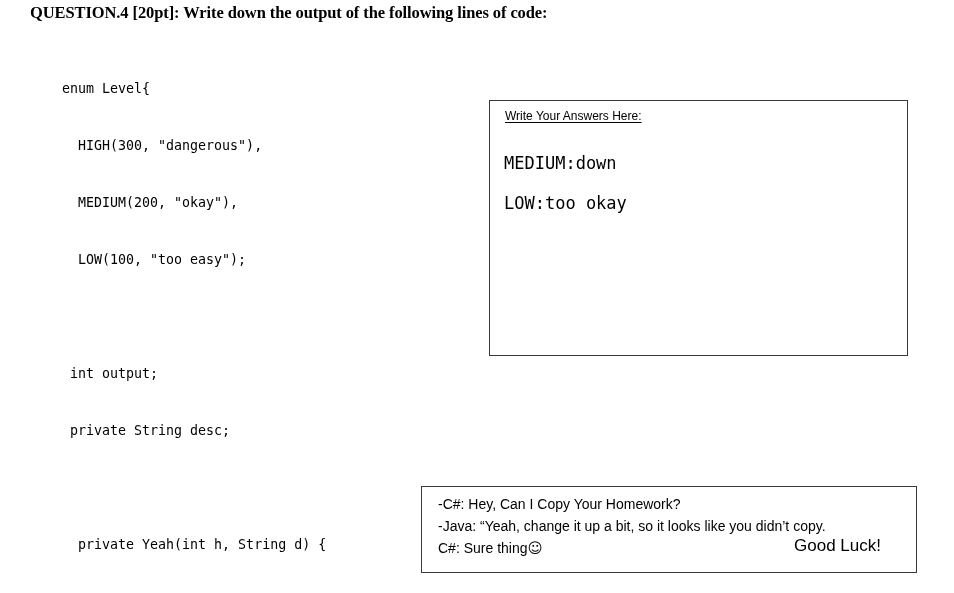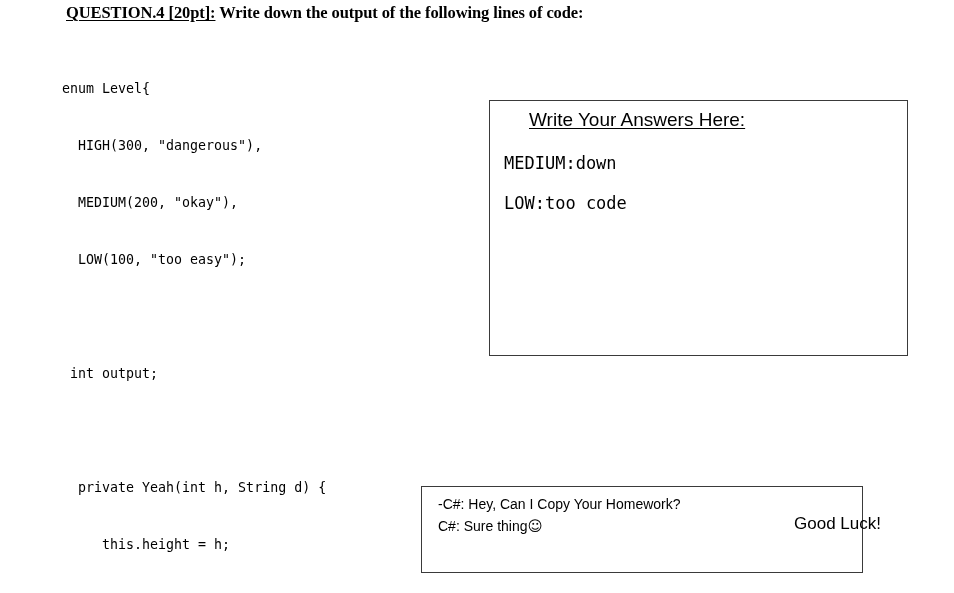--- a/index.html
+++ b/index.html
@@ -21,23 +21,21 @@
     position: absolute;
     left: 30px;
     top: 3px;
     font-family: "Liberation Serif", serif;
     font-size: 16.5px;
     font-weight: bold;
     white-space: nowrap;
     letter-spacing: -0.1px;
   }
   #question-heading .q-label {
-    text-decoration: underline;
     text-underline-offset: 2px;
-    margin-left: 36px;
   }
 
   
   #code-listing {
     position: absolute;
     left: 62px;
     top: 41px;
     font-family: "DejaVu Sans Mono", "Liberation Mono", monospace;
     font-size: 13.3px;
     line-height: 19px;
@@ -58,45 +56,44 @@
     height: 256px;
     border: 1.6px solid #3a3a3a;
     box-sizing: border-box;
     background: #ffffff;
   }
   #answers-title {
     position: absolute;
     left: 15px;
     top: 8px;
     font-family: "Liberation Sans", sans-serif;
-    font-size: 19px;
+    font-size: 12px;
     text-decoration: underline;
     text-underline-offset: 2px;
     white-space: nowrap;
-    margin-left: 24px;
   }
   #answers-list {
     position: absolute;
     left: 14px;
     top: 42px;
     right: 8px;
   }
   #answers-list .answer-line {
     font-family: "DejaVu Sans Mono", "Liberation Mono", monospace;
     font-size: 17px;
     line-height: 40px;
     white-space: pre;
   }
 
   
   #joke-box {
     position: absolute;
     left: 421px;
     top: 486px;
-    width: 442px;
+    width: 496px;
     height: 87px;
     border: 1.6px solid #3a3a3a;
     box-sizing: border-box;
     background: #ffffff;
   }
   #joke-lines {
     position: absolute;
     left: 16px;
     top: 6px;
     right: 8px;
@@ -130,20 +127,21 @@
   <span class="q-label">QUESTION.4 [20pt]:</span><span> Write down the output of the following lines of code:</span>
 </div>
 
 <div id="code-listing">
   <div class="code-line">enum Level{</div>
   <div class="code-line">  HIGH(300, "dangerous"),</div>
   <div class="code-line">  MEDIUM(200, "okay"),</div>
   <div class="code-line">  LOW(100, "too easy");</div>
   <div class="code-line"></div>
   <div class="code-line"> int output;</div>
+  <div class="code-line"> private String desc;</div>
   <div class="code-line"></div>
   <div class="code-line">  private Yeah(int h, String d) {</div>
   <div class="code-line">     this.height = h;</div>
   
   
   
   
   
   
   
@@ -153,22 +151,23 @@
   
   
   
   
 </div>
 
 <div id="answers-box">
   <div id="answers-title">Write Your Answers Here:</div>
   <div id="answers-list">
     <div class="answer-line">MEDIUM:down</div>
-    <div class="answer-line">LOW:too code</div>
+    <div class="answer-line">LOW:too okay</div>
   </div>
 </div>
 
 <div id="joke-box">
   <div id="joke-lines">
     <div class="joke-line">-C#: Hey, Can I Copy Your Homework?</div>
+    <div class="joke-line">-Java: “Yeah, change it up a bit, so it looks like you didn’t copy.</div>
     <div class="joke-line" id="joke-line-3"><span>C#: Sure thing</span><span class="smiley">☺</span><span id="good-luck">Good Luck!</span></div>
   </div>
 </div>
 
 </body></html>

